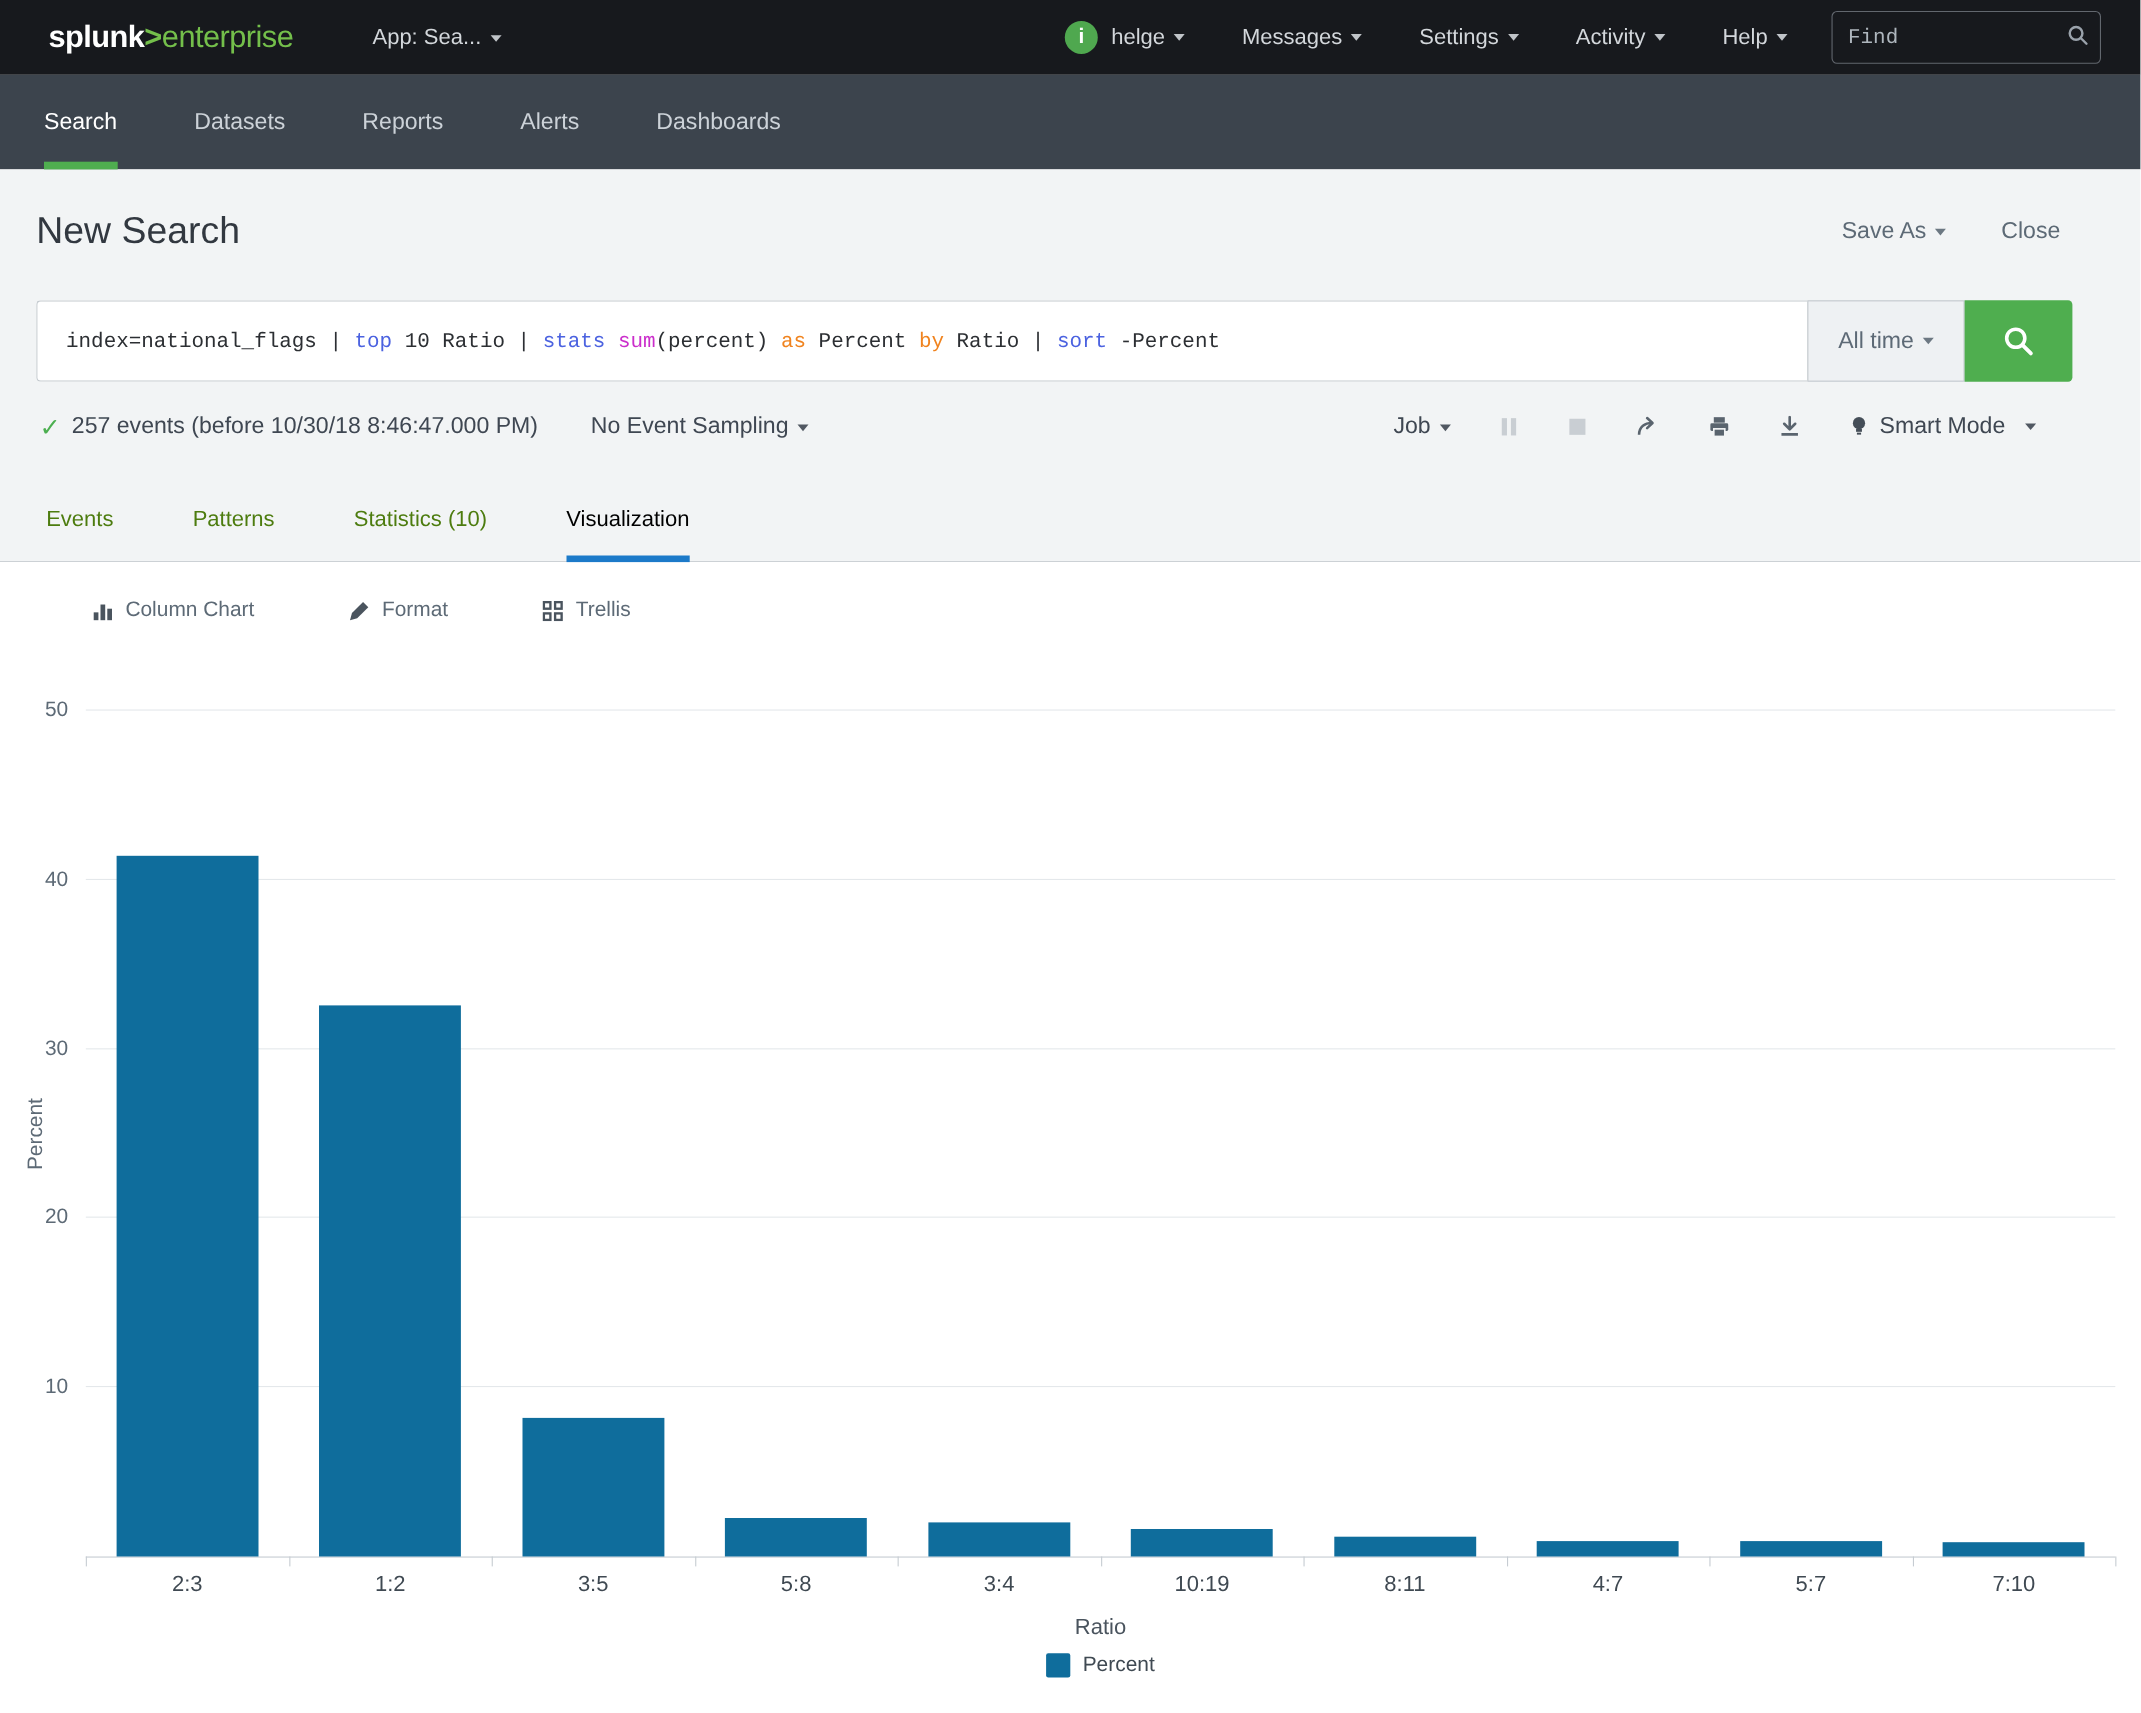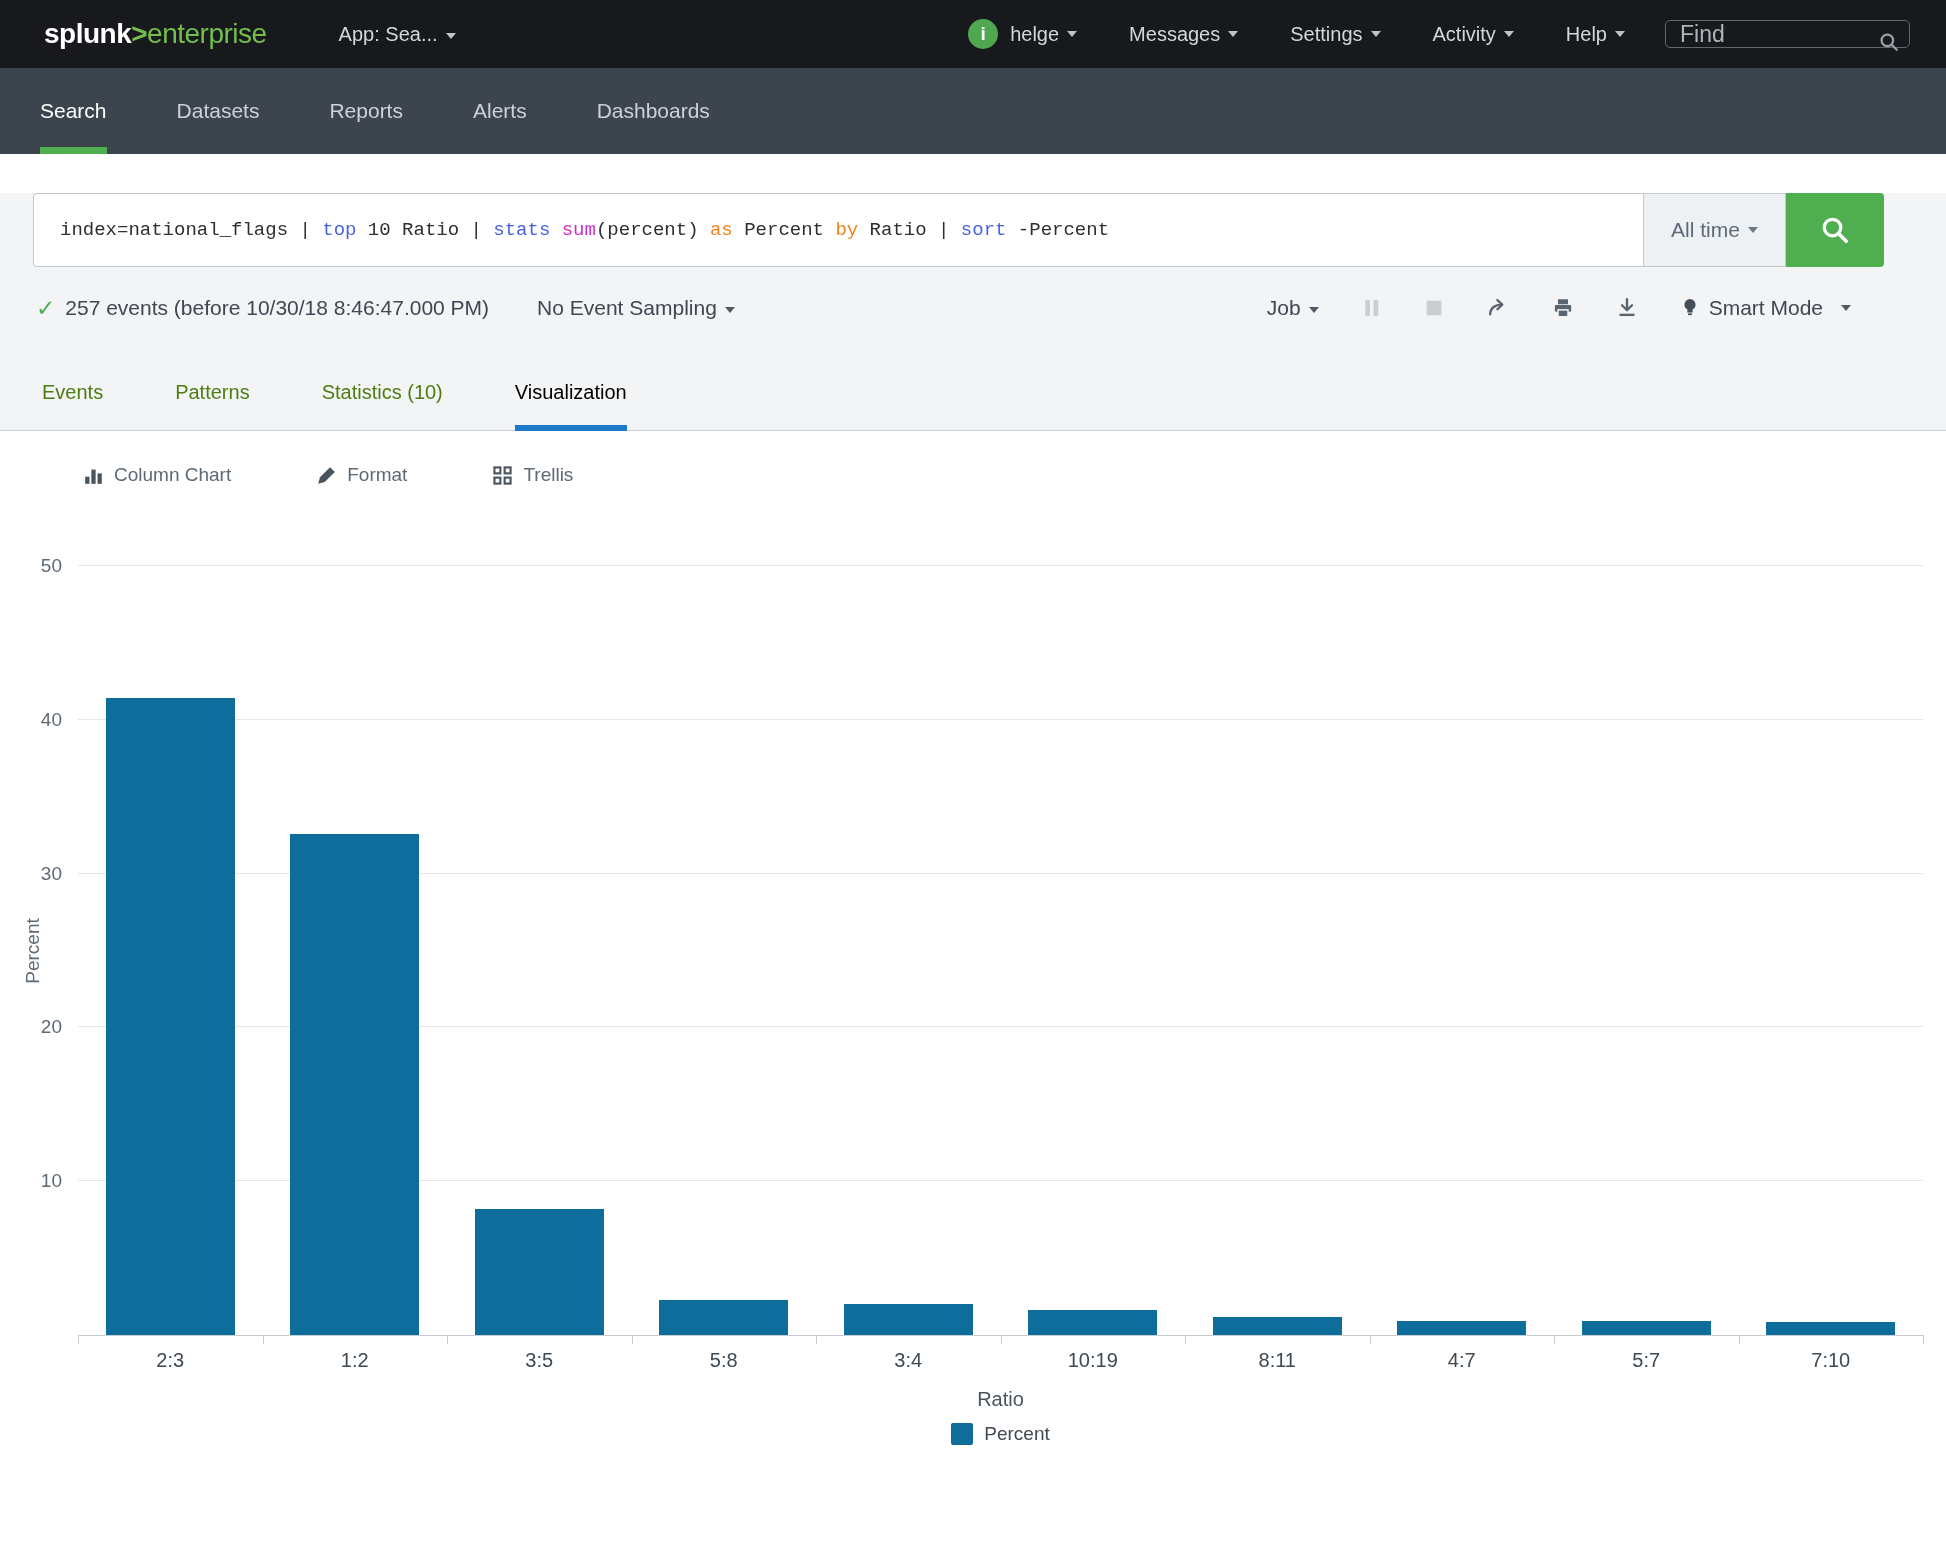--- a/index.html
+++ b/index.html
@@ -14,21 +14,21 @@
   .topbar{height:68px;background:#17191d;display:flex;align-items:center;padding:0 36px 0 44px;color:#d3d7db;font-size:20px;}
   .logo{font-size:28px;letter-spacing:-.5px;white-space:nowrap;}
   .logo .brand{color:#fff;font-weight:bold;}
   .logo .gt{color:#74bf4b;font-weight:bold;}
   .logo .product{color:#74bf4b;font-weight:300;}
   .app-menu{margin-left:72px;color:#d3d7db;cursor:pointer;}
   .tb-right{margin-left:auto;display:flex;align-items:center;gap:52px;}
   .tb-menu{display:flex;align-items:center;cursor:pointer;white-space:nowrap;}
   .info-badge{width:30px;height:30px;border-radius:50%;background:#4fa84f;color:#fff;font-weight:bold;font-size:19px;display:inline-flex;align-items:center;justify-content:center;margin-right:12px;}
   .findbox{position:relative;margin-left:40px;}
-  .findbox input{width:245px;height:28px;background:transparent;border:1.5px solid #62676e;border-radius:5px;color:#c9ced4;font-size:23px;padding:0 40px 0 14px;outline:none;font-family:Liberation Sans, sans-serif;}
+  .findbox input{width:245px;height:48px;background:transparent;border:1.5px solid #62676e;border-radius:5px;color:#c9ced4;font-size:19px;padding:0 40px 0 14px;outline:none;font-family:Liberation Mono, monospace;}
   .findbox input::placeholder{color:#aeb6bd;}
   .findbox svg{position:absolute;right:11px;top:12px;}
 
   
   .appbar{height:86px;background:#3c444d;display:flex;align-items:stretch;padding:0 40px;}
   .appbar-tabs{display:flex;align-items:stretch;gap:70px;}
   .ab-tab{display:flex;align-items:center;position:relative;color:#ccd2d8;font-size:21px;cursor:pointer;}
   .ab-tab.active{color:#fff;}
   .ab-tab.active::after{content:"";position:absolute;left:0;right:0;bottom:0;height:7px;background:#4fae4f;}
   .app-ident{margin-left:auto;display:flex;align-items:center;}
@@ -128,20 +128,27 @@
       <div class="ab-tab active">Search</div>
       <div class="ab-tab">Datasets</div>
       <div class="ab-tab">Reports</div>
       <div class="ab-tab">Alerts</div>
       <div class="ab-tab">Dashboards</div>
     </div>
 </div>
 
 <div class="header-section">
 
+  <div class="title-row">
+    <div class="page-title">New Search</div>
+    <div class="title-actions">
+      <div><span>Save As</span><span class="caret"></span></div>
+      <div><span>Close</span></div>
+    </div>
+  </div>
 
   <div class="search-row">
     <div class="query-box" id="query-box"><span class="tok-plain">index=national_flags | </span><span class="tok-command">top</span><span class="tok-plain"> 10 Ratio | </span><span class="tok-command">stats</span><span class="tok-plain"> </span><span class="tok-function">sum</span><span class="tok-plain">(percent) </span><span class="tok-keyword">as</span><span class="tok-plain"> Percent </span><span class="tok-keyword">by</span><span class="tok-plain"> Ratio | </span><span class="tok-command">sort</span><span class="tok-plain"> -Percent</span></div>
     <div class="timerange">
         <span>All time</span>
         <span class="caret"></span>
       </div>
     <button class="search-btn">
       <svg width="30" height="30" viewBox="0 0 24 24">
           <circle cx="10" cy="10" r="6.6" fill="none" stroke="#ffffff" stroke-width="2.6"></circle>

